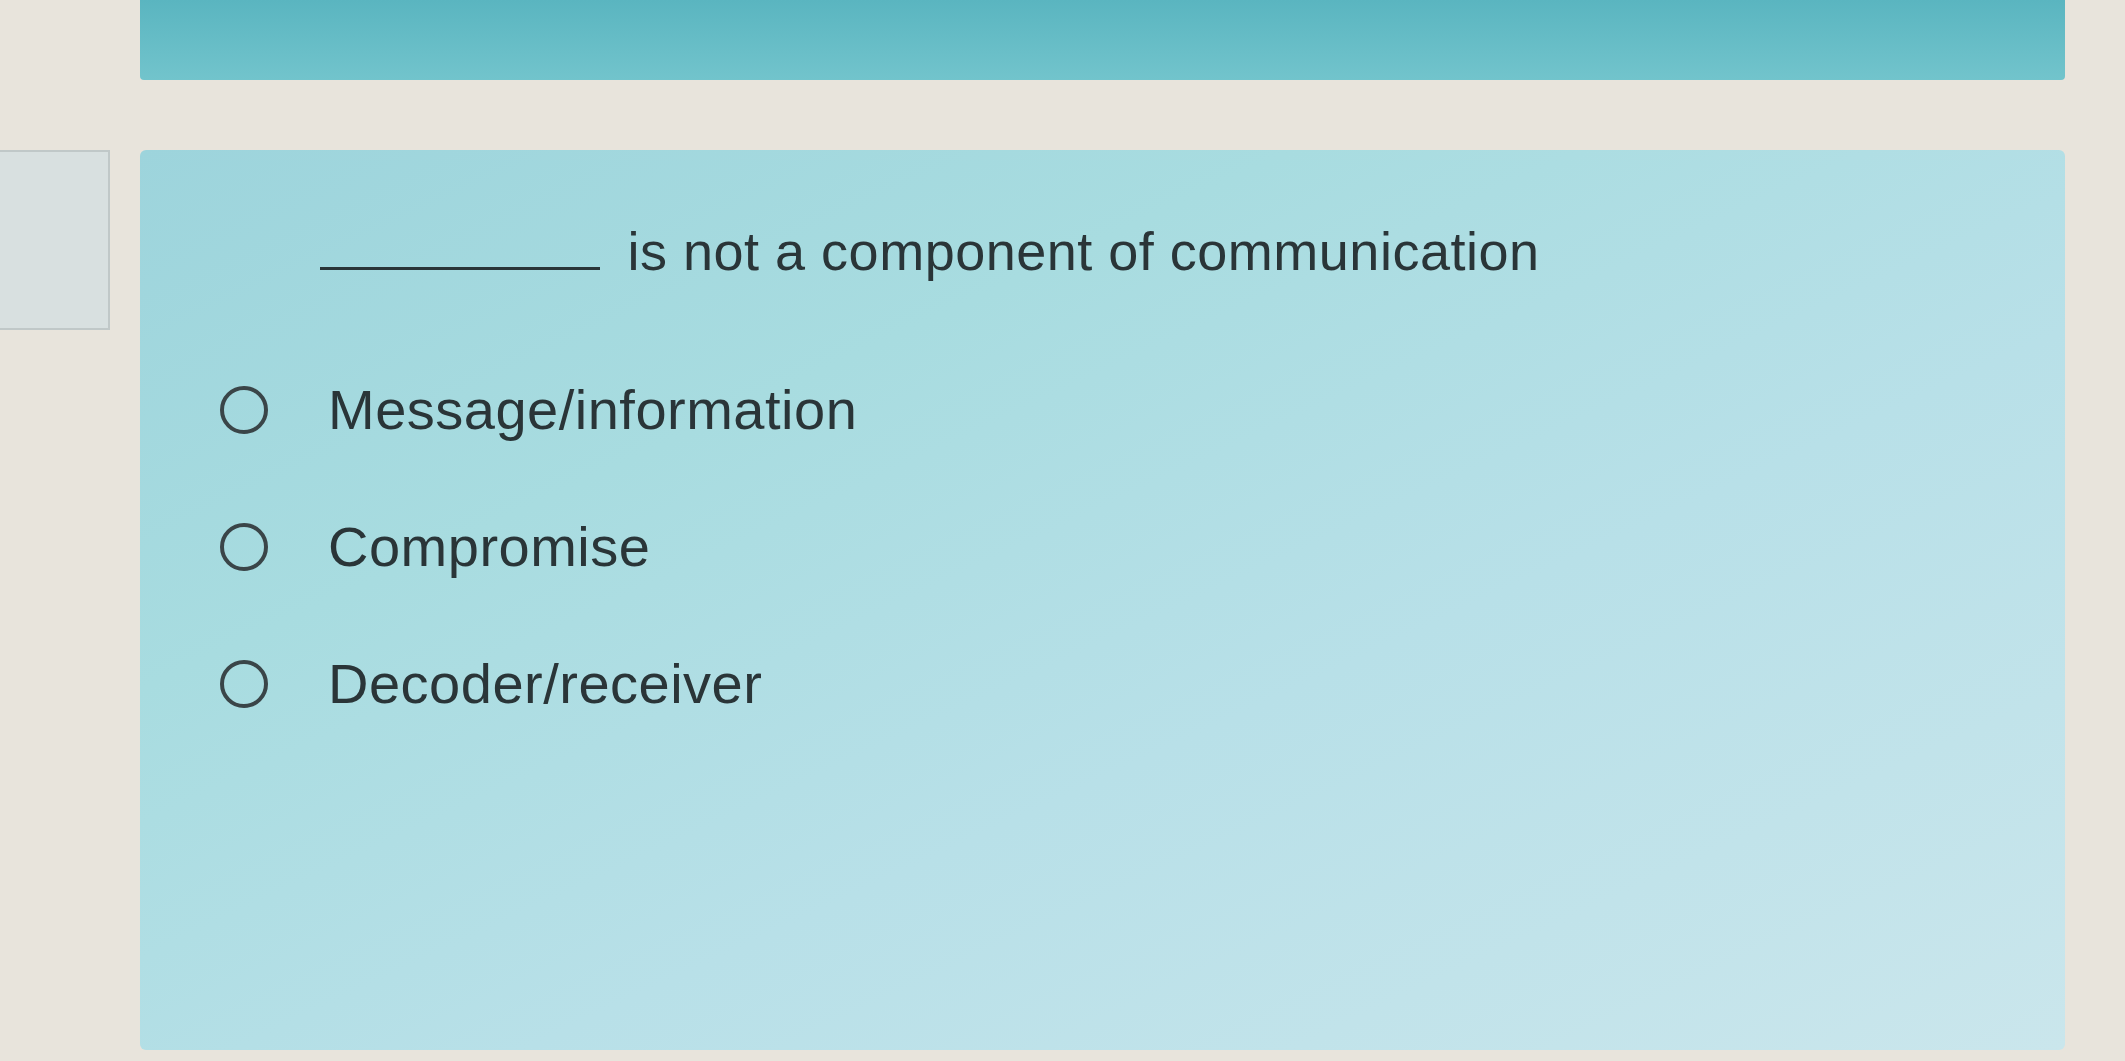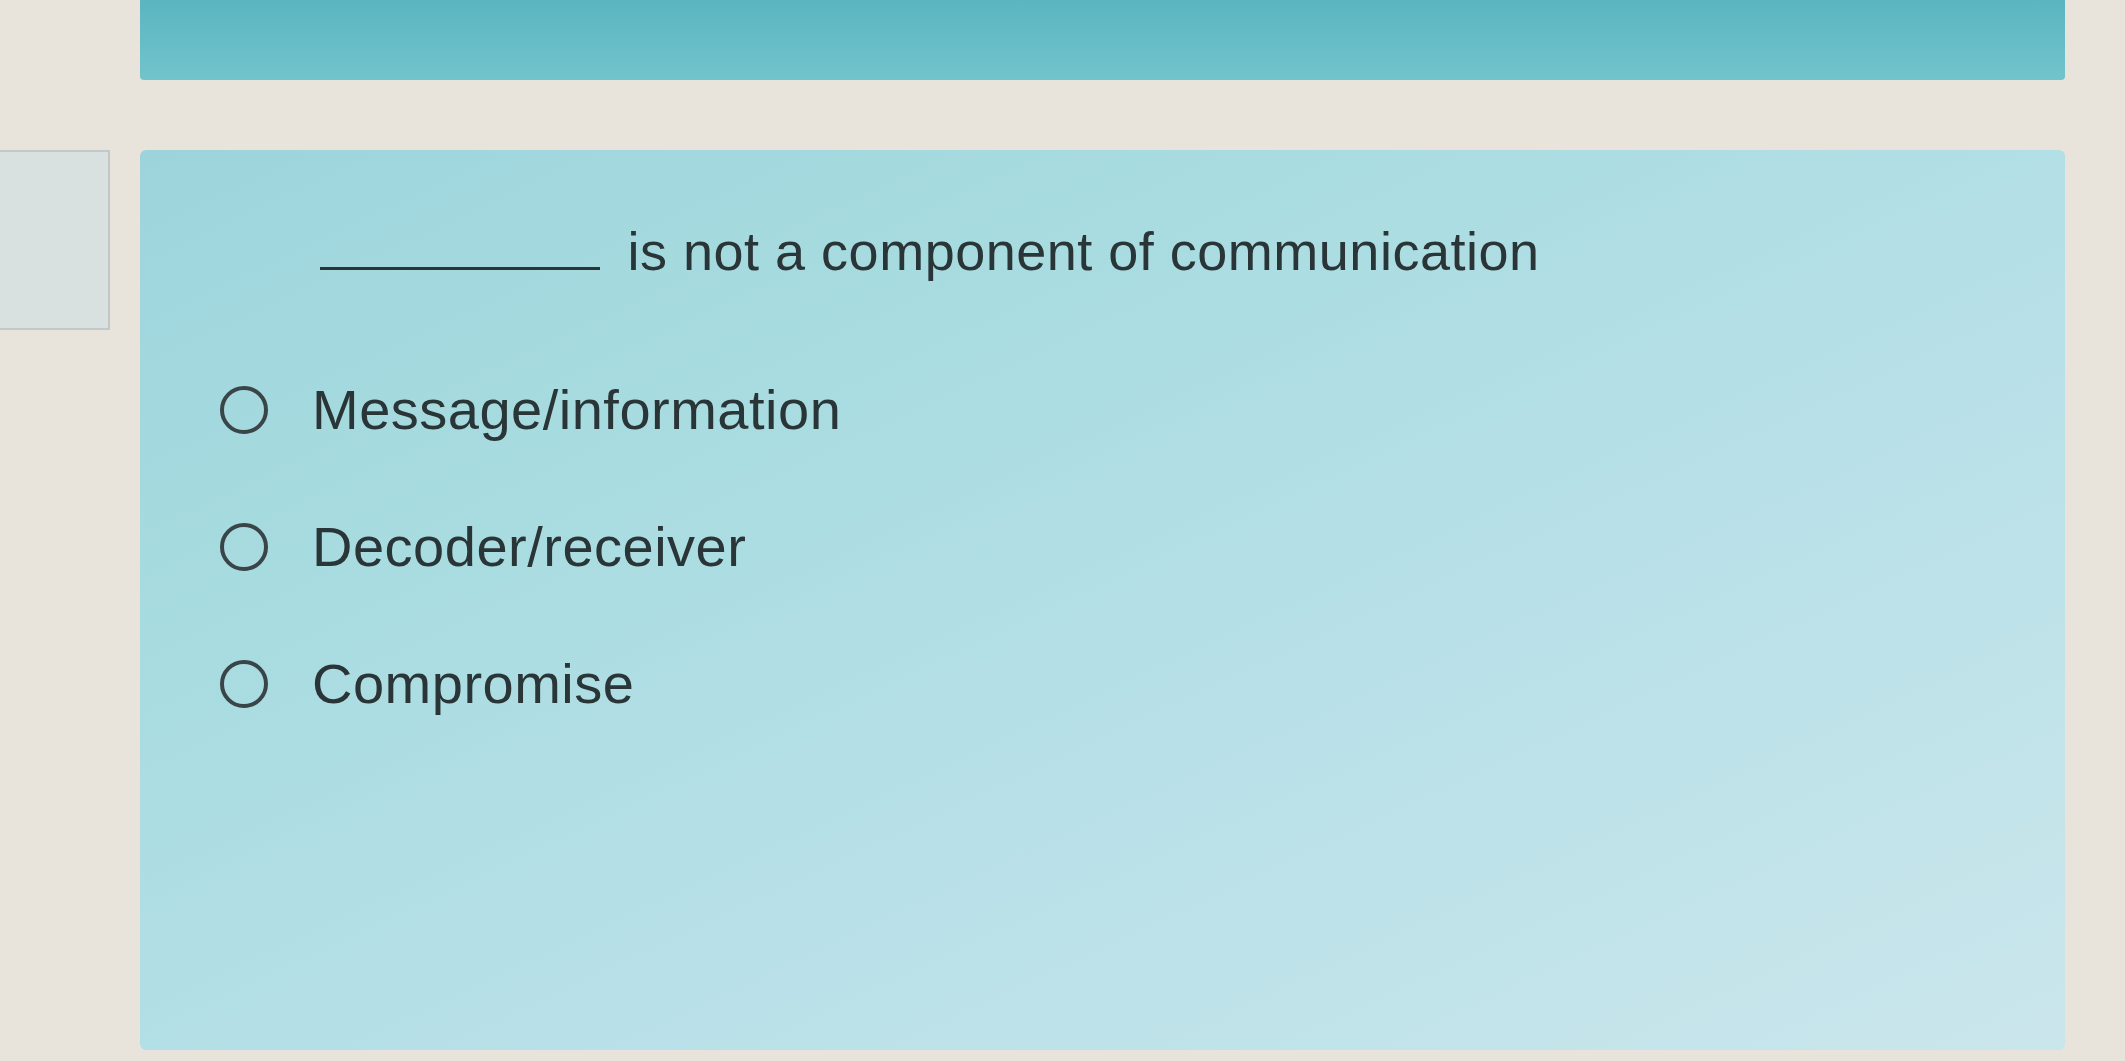--- a/index.html
+++ b/index.html
@@ -48,21 +48,21 @@
       vertical-align: baseline;
     }
     .options {
       display: flex;
       flex-direction: column;
       gap: 72px;
     }
     .option-row {
       display: flex;
       align-items: center;
-      gap: 44px;
+      gap: 60px;
       cursor: pointer;
     }
     .radio-circle {
       width: 48px;
       height: 48px;
       border: 4px solid #3a4548;
       border-radius: 50%;
       background: transparent;
       flex-shrink: 0;
     }
@@ -96,20 +96,20 @@
     <span>is not a component of communication</span>
   </div>
 
   <div class="options">
     <label class="option-row">
       <span class="radio-circle"></span>
       <span class="option-label">Message/information</span>
     </label>
     <label class="option-row">
       <span class="radio-circle"></span>
-      <span class="option-label">Decoder/receiver</span>
+      <span class="option-label">Compromise</span>
     </label>
     <label class="option-row">
       <span class="radio-circle"></span>
-      <span class="option-label">Compromise</span>
+      <span class="option-label">Decoder/receiver</span>
     </label>
   </div>
 </div>
 
 </body></html>

